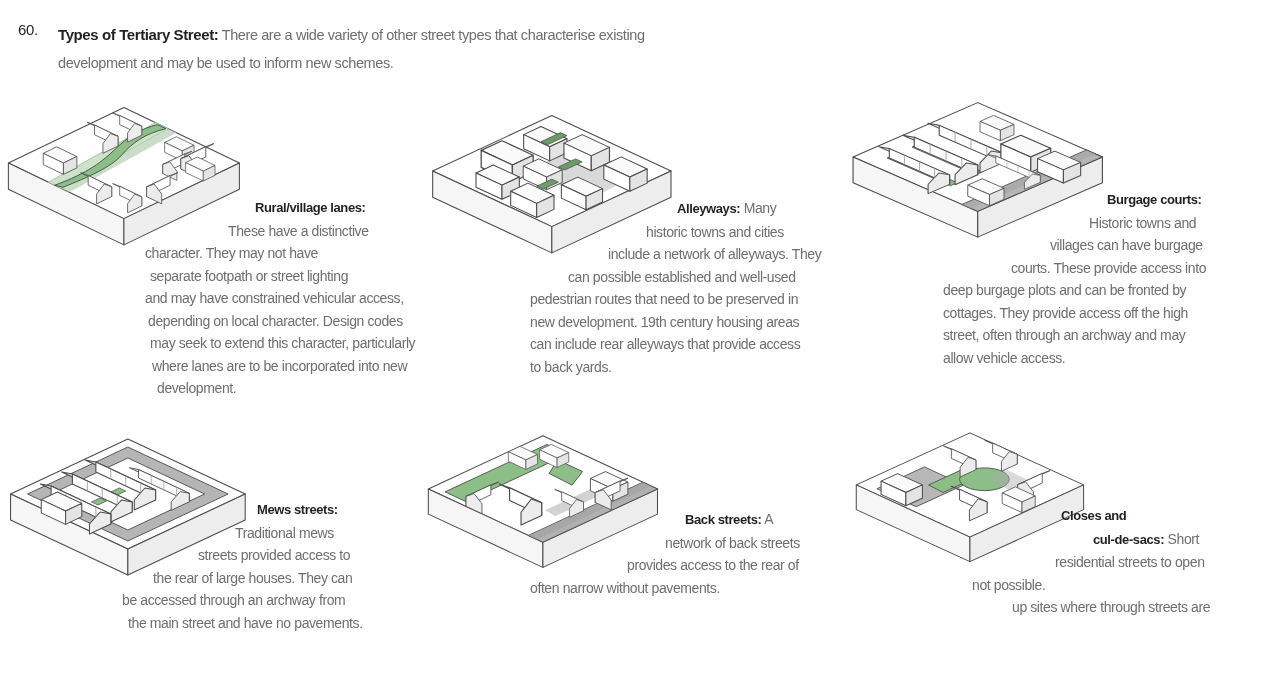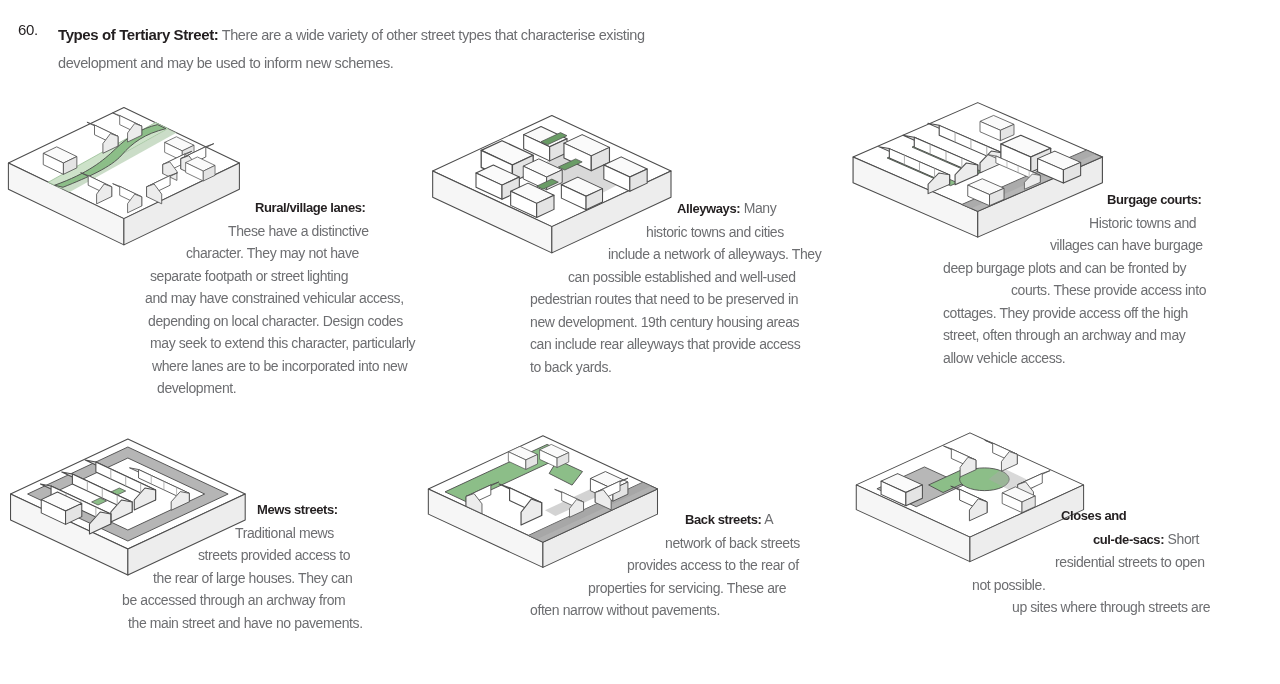--- a/index.html
+++ b/index.html
@@ -65,21 +65,21 @@
     <use href="#houseL" transform="translate(176,96) scale(0.75)"></use>
     <use href="#houseL" transform="translate(196,90) scale(0.85)"></use>
     <use href="#houseR" transform="translate(84,118) scale(0.8)"></use>
     <use href="#houseR" transform="translate(114,128) scale(0.75)"></use>
     <use href="#houseL" transform="translate(162,118) scale(0.8)"></use>
     <use href="#box" transform="translate(188,90) scale(0.7)"></use>
   </svg>
   <div class="desc" style="left:145px;top:196px">
     <div class="ln" style="margin-left:110px"><span class="b">Rural/village lanes:</span><span></span></div>
     <div class="ln" style="margin-left:83px">These have a distinctive</div>
-    <div class="ln" style="margin-left:41px">character. They may not have</div>
+    <div class="ln" style="">character. They may not have</div>
     <div class="ln" style="margin-left:5px">separate footpath or street lighting</div>
     <div class="ln" style="margin-left:0px">and may have constrained vehicular access,</div>
     <div class="ln" style="margin-left:3px">depending on local character. Design codes</div>
     <div class="ln" style="margin-left:5px">may seek to extend this character, particularly</div>
     <div class="ln" style="margin-left:7px">where lanes are to be incorporated into new</div>
     <div class="ln" style="margin-left:12px">development.</div>
   </div>
 
   <svg class="illus" style="left:424px;top:74px" width="260" height="192" viewBox="0 0 240 190" preserveAspectRatio="none">
     <use href="#plinth"></use>
@@ -119,22 +119,22 @@
     <use href="#box" transform="translate(132,54) scale(0.75)"></use>
     <use href="#box" transform="translate(156,74) scale(1.1)"></use>
     <use href="#box" transform="translate(186,90) scale(0.95)"></use>
     <use href="#rowR" transform="translate(134,102) scale(0.7)"></use>
     <use href="#box" transform="translate(122,118) scale(0.8)"></use>
   </svg>
   <div class="desc" style="left:943px;top:188px">
     <div class="ln" style="margin-left:164px"><span class="b">Burgage courts:</span><span></span></div>
     <div class="ln" style="margin-left:146px">Historic towns and</div>
     <div class="ln" style="margin-left:107px">villages can have burgage</div>
+    <div class="ln" style="margin-left:68px">courts. These provide access into</div>
     <div class="ln">deep burgage plots and can be fronted by</div>
-    <div class="ln" style="margin-left:68px">courts. These provide access into</div>
     <div class="ln">cottages. They provide access off the high</div>
     <div class="ln">street, often through an archway and may</div>
     <div class="ln">allow vehicle access.</div>
   </div>
 
   <svg class="illus" style="left:2px;top:398px" width="256" height="190" viewBox="0 0 240 190" preserveAspectRatio="none">
     <use href="#plinth"></use>
     <path d="M24,96 L118,49 L212,96 L118,143 Z M46,96 L118,60 L190,96 L118,132 Z" fill="#b5b5b5" fill-rule="evenodd" stroke="#4d4d4d" stroke-width="0.9"></path>
     <polygon points="92,100 98,103 90,107 84,104" fill="#8cbe88" stroke="#4d4d4d" stroke-width="0.7"></polygon>
     <polygon points="110,90 116,93 108,97 102,94" fill="#8cbe88" stroke="#4d4d4d" stroke-width="0.7"></polygon>
@@ -165,21 +165,20 @@
     <use href="#houseL" transform="translate(68,102) scale(0.85)"></use>
     <use href="#houseR" transform="translate(86,108) scale(1.1)"></use>
     <use href="#houseR" transform="translate(136,108) scale(0.75)"></use>
     <use href="#box" transform="translate(178,78) scale(0.9)"></use>
     <use href="#houseL" transform="translate(192,98) scale(0.85)"></use>
   </svg>
   <div class="desc" style="left:530px;top:508px">
     <div class="ln" style="margin-left:155px"><span class="b">Back streets:</span><span> A</span></div>
     <div class="ln" style="margin-left:135px">network of back streets</div>
     <div class="ln" style="margin-left:97px">provides access to the rear of</div>
-    <div class="ln" style="margin-left:58px">properties for servicing. These are</div>
     <div class="ln">often narrow without pavements.</div>
   </div>
 
   <svg class="illus" style="left:848px;top:394px" width="248" height="180" viewBox="0 0 240 190" preserveAspectRatio="none">
     <use href="#plinth"></use>
     <polygon points="28,100 74,77 112,96 66,119" fill="#b7b7b7" stroke="#4d4d4d" stroke-width="0.9"></polygon>
     <polygon points="78,96 112,79 126,87 92,104" fill="#8cbe88" stroke="#4d4d4d" stroke-width="0.9"></polygon>
     <ellipse cx="132" cy="90" rx="24" ry="12" fill="#8cbe88" stroke="#4d4d4d" stroke-width="0.9"></ellipse>
     <polygon points="150,78 184,96 168,108 136,90" fill="#ababab" opacity="0.45"></polygon>
     <use href="#box" transform="translate(48,84) scale(1.0)"></use>

